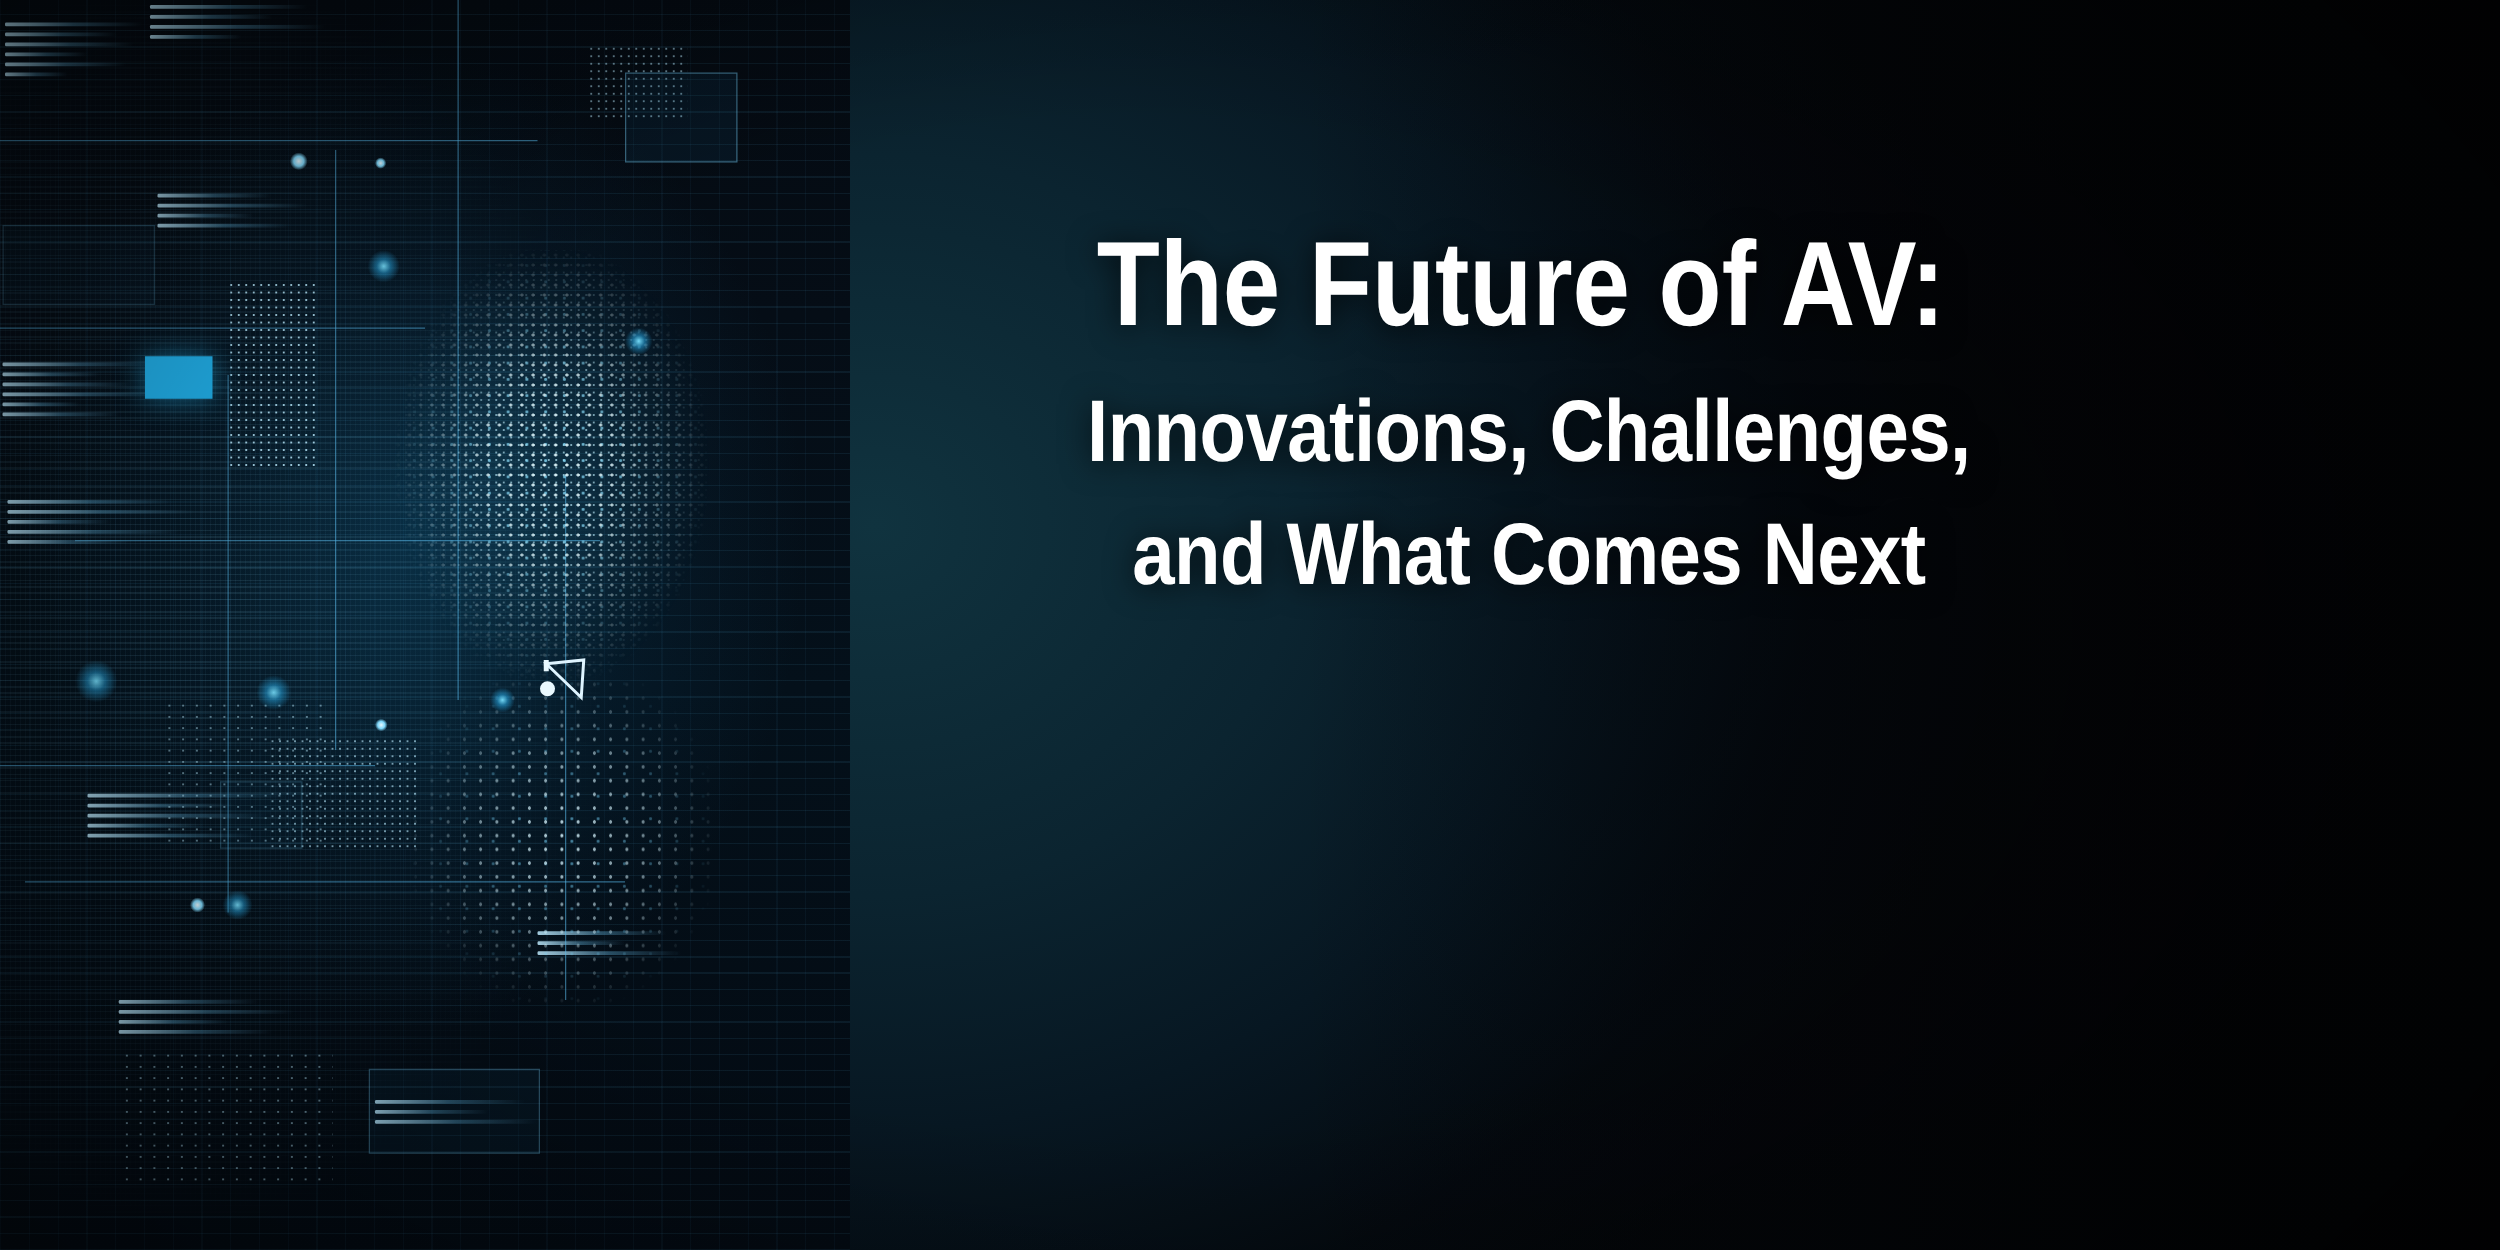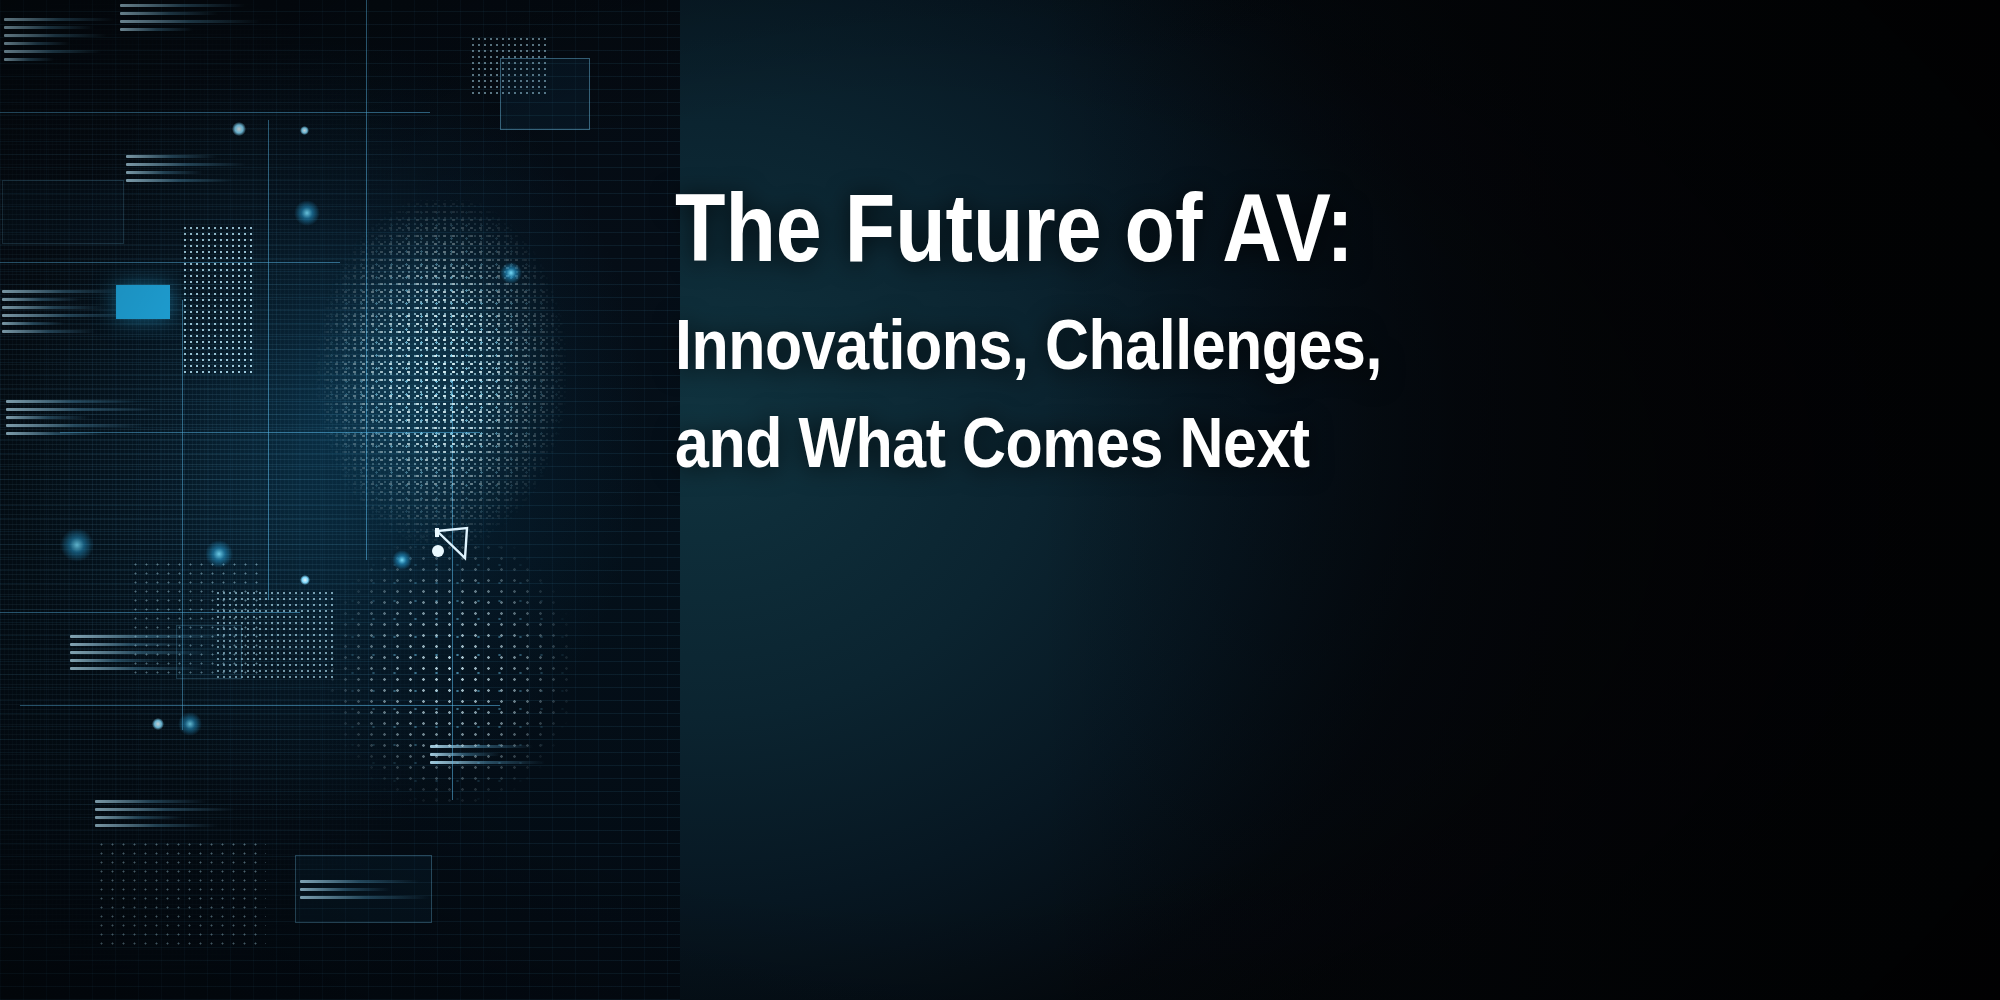--- a/index.html
+++ b/index.html
@@ -3,20 +3,21 @@
 <meta charset="utf-8">
 <style>
   html,body{margin:0;padding:0;background:#000;}
   body{font-family:"Liberation Sans",sans-serif;}
 
   .banner{
     position:relative;
     width:2000px;height:1000px;
     overflow:hidden;
     background:#05080b;
+    text-align:center;
   }
 
   
   .bg-base{
     position:absolute;inset:0;
     background:
       radial-gradient(ellipse 900px 780px at 700px 420px, #10333f 0%, #0b2430 38%, #071722 62%, #040a10 85%, #04070b 100%),
       linear-gradient(100deg,#0a1f2a 0%,#0a1d28 24%,#081722 40%,#050c14 62%,#04070c 78%,#030407 100%);
   }
   .bg-rightfade{

